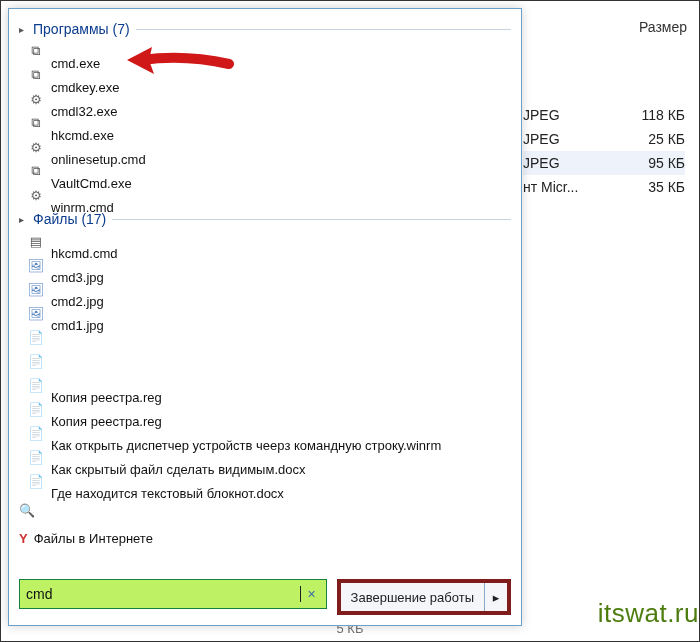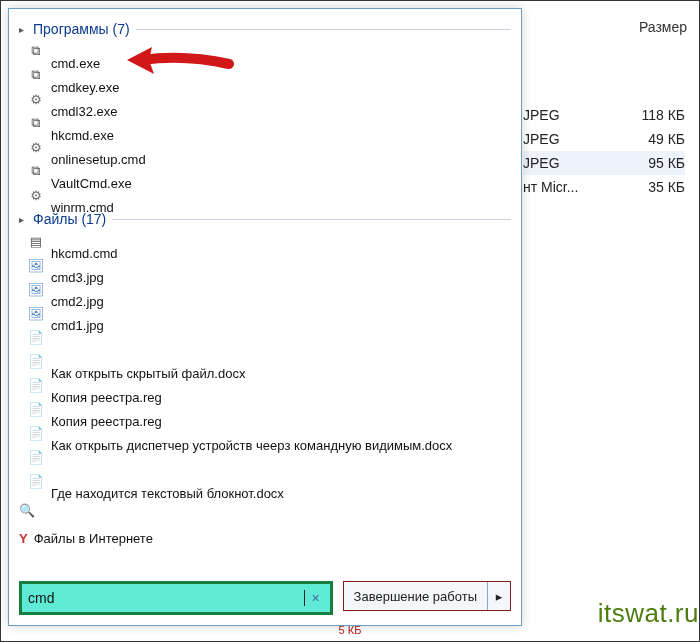--- a/index.html
+++ b/index.html
@@ -7,39 +7,39 @@
   
   .bg{position:absolute;left:0;top:0;right:0;bottom:0;}
   .bg-header{position:absolute;top:18px;right:12px;}
   .bg-header .col{display:inline-block;text-align:left;font-size:14px;color:#333;}
   .bg-rows{position:absolute;top:62px;left:522px;right:14px;margin-top:40px;}
   .bg-row{display:flex;justify-content:space-between;height:24px;line-height:24px;font-size:14px;}
   .bg-row .ftype{color:#222;}
   .bg-row .fsize{color:#222;}
   .bg-row.sel{background:#eef3fb;}
   .watermark{position:absolute;right:0;bottom:12px;font-size:26px;color:#4d7c0f;letter-spacing:.5px;}
-  .status{position:absolute;left:50%;bottom:5px;transform:translateX(-50%);font-size:11px;color:#b91c1c;}
+  .status{position:absolute;left:50%;bottom:5px;transform:translateX(-50%);font-size:13px;color:#737373;}
   
   .panel{position:absolute;left:7px;top:7px;width:514px;height:618px;
          border:1px solid #6da0c8;background:#fff;box-shadow:0 0 10px rgba(0,0,0,.18);padding:8px 10px 6px 10px;box-sizing:border-box;}
   .group-header{display:flex;align-items:center;color:#0b3c8e;font-size:14px;margin:4px 0 2px 0;cursor:default;}
   .group-header .arrow{width:10px;display:inline-block;margin-right:4px;font-size:10px;color:#555;}
   .group-header .line{flex:1;height:1px;background:#c9d3e0;margin-left:6px;}
   .results{padding-left:8px;}
   .item{display:flex;align-items:center;height:24px;gap:6px;cursor:default;}
   .item .icon{width:18px;height:18px;display:flex;align-items:center;justify-content:center;font-size:13px;}
   .item .label{white-space:nowrap;overflow:hidden;text-overflow:ellipsis;color:#111;margin-top:24px;}
   .extra{display:flex;align-items:center;gap:6px;height:22px;margin-top:6px;cursor:default;color:#111;}
   .bottom{position:absolute;left:10px;right:10px;bottom:10px;display:flex;gap:10px;align-items:stretch;}
-  .search-input{flex:1;display:flex;align-items:center;border:3px solid #15803d;height:28px;padding:0 4px;background:#5eead4;}
+  .search-input{flex:1;display:flex;align-items:center;border:1px solid #15803d;height:28px;padding:0 4px;background:#bef264;}
   .search-input input{flex:1;border:none;outline:none;font-size:14px;font-family:inherit;background:transparent;color:#111;padding:0 2px;}
   .caret{width:1px;height:16px;background:#222;animation:blink 1s steps(1) infinite;}
   @keyframes blink{50%{opacity:0}}
   .clear-x{color:#3b6ea5;cursor:pointer;font-size:14px;padding:0 6px;}
-  .shutdown{display:flex;border:1px solid #7f1d1d;height:28px;align-items:stretch;background:#f4f6fa;}
+  .shutdown{display:flex;border:4px solid #7f1d1d;height:28px;align-items:stretch;background:#f4f6fa;}
   .shutdown .main{padding:0 10px;display:flex;align-items:center;cursor:default;}
   .shutdown .split{border-left:1px solid #8aa9c9;width:22px;display:flex;align-items:center;justify-content:center;cursor:default;}
   
   .arrow-annot{position:absolute;left:115px;top:35px;width:110px;height:40px;pointer-events:none;}
   
   .ic-exe{color:#555;}
   .ic-cmd{color:#555;}
   .ic-jpg{color:#4a7cbf;}
   .ic-docx{color:#2a5db0;}
   .ic-reg{color:#5a8f3a;}
@@ -53,21 +53,21 @@
   <div class="bg-header">
     <span class="col">Размер</span>
   </div>
   <div class="bg-rows" id="bg-rows">
         <div class="bg-row">
           <span class="ftype">JPEG</span>
           <span class="fsize">118 КБ</span>
         </div>
         <div class="bg-row">
           <span class="ftype">JPEG</span>
-          <span class="fsize">49 КБ</span>
+          <span class="fsize">25 КБ</span>
         </div>
         <div class="bg-row sel">
           <span class="ftype">JPEG</span>
           <span class="fsize">95 КБ</span>
         </div>
         <div class="bg-row">
           <span class="ftype">нт Micr...</span>
           <span class="fsize">35 КБ</span>
         </div>
       </div>
@@ -136,36 +136,36 @@
         </div>
         <div class="item">
           <span class="icon ic-jpg">🖼</span>
           <span class="label">cmd1.jpg</span>
         </div>
         <div class="item">
           <span class="icon ic-docx">📄</span>
         </div>
         <div class="item">
           <span class="icon ic-docx">📄</span>
-          <span class="label">Как открыть скрытый файл.docx</span>
         </div>
         <div class="item">
           <span class="icon ic-reg">📄</span>
           <span class="label">Копия реестра.reg</span>
         </div>
         <div class="item">
           <span class="icon ic-reg">📄</span>
           <span class="label">Копия реестра.reg</span>
         </div>
         <div class="item">
           <span class="icon ic-docx">📄</span>
-          <span class="label">Как открыть диспетчер устройств чеерз командную видимым.docx</span>
-        </div>
-        <div class="item">
-          <span class="icon ic-docx">📄</span>
+          <span class="label">Как открыть диспетчер устройств чеерз командную строку.winrm</span>
+        </div>
+        <div class="item">
+          <span class="icon ic-docx">📄</span>
+          <span class="label">Как скрытый файл сделать видимым.docx</span>
         </div>
         <div class="item">
           <span class="icon ic-docx">📄</span>
           <span class="label">Где находится текстовый блокнот.docx</span>
         </div>
       </div>
 
   <div class="extra">
     <span>🔍</span>
   </div>

